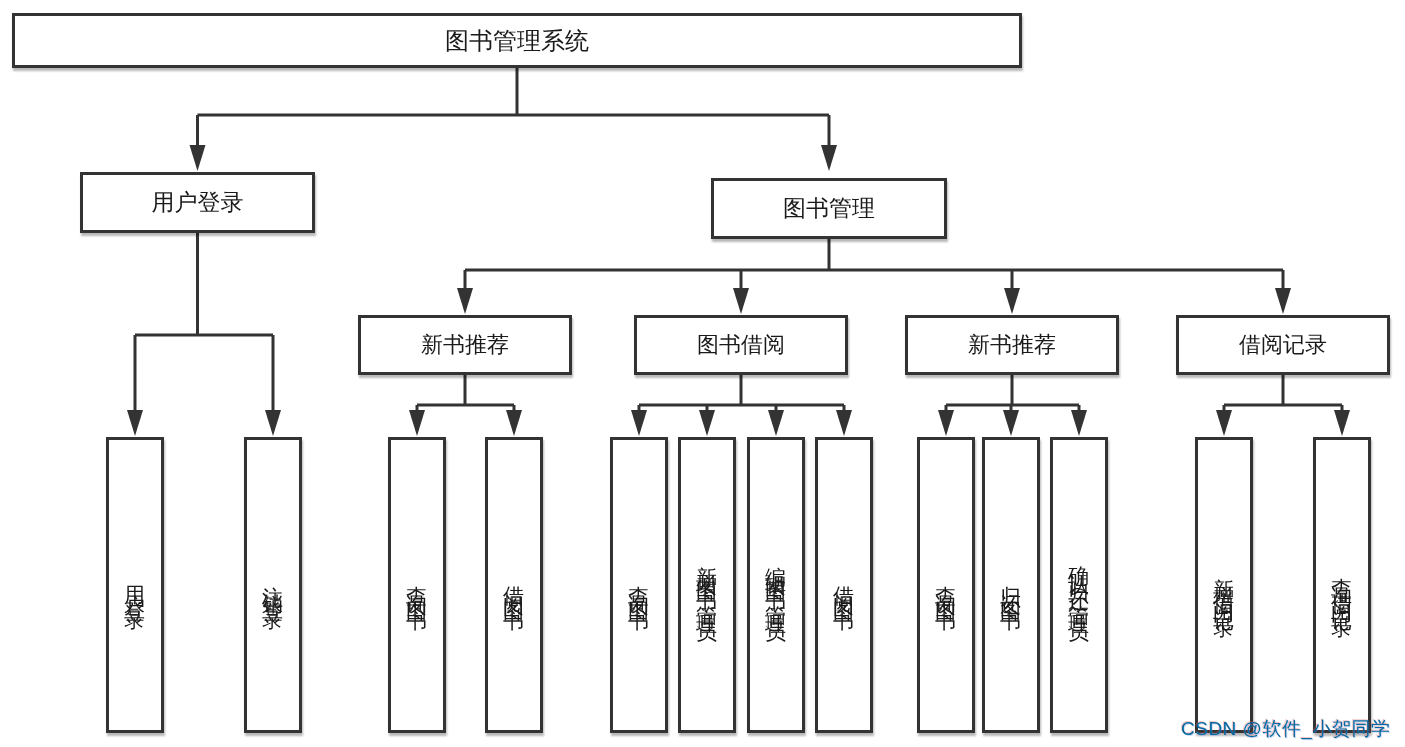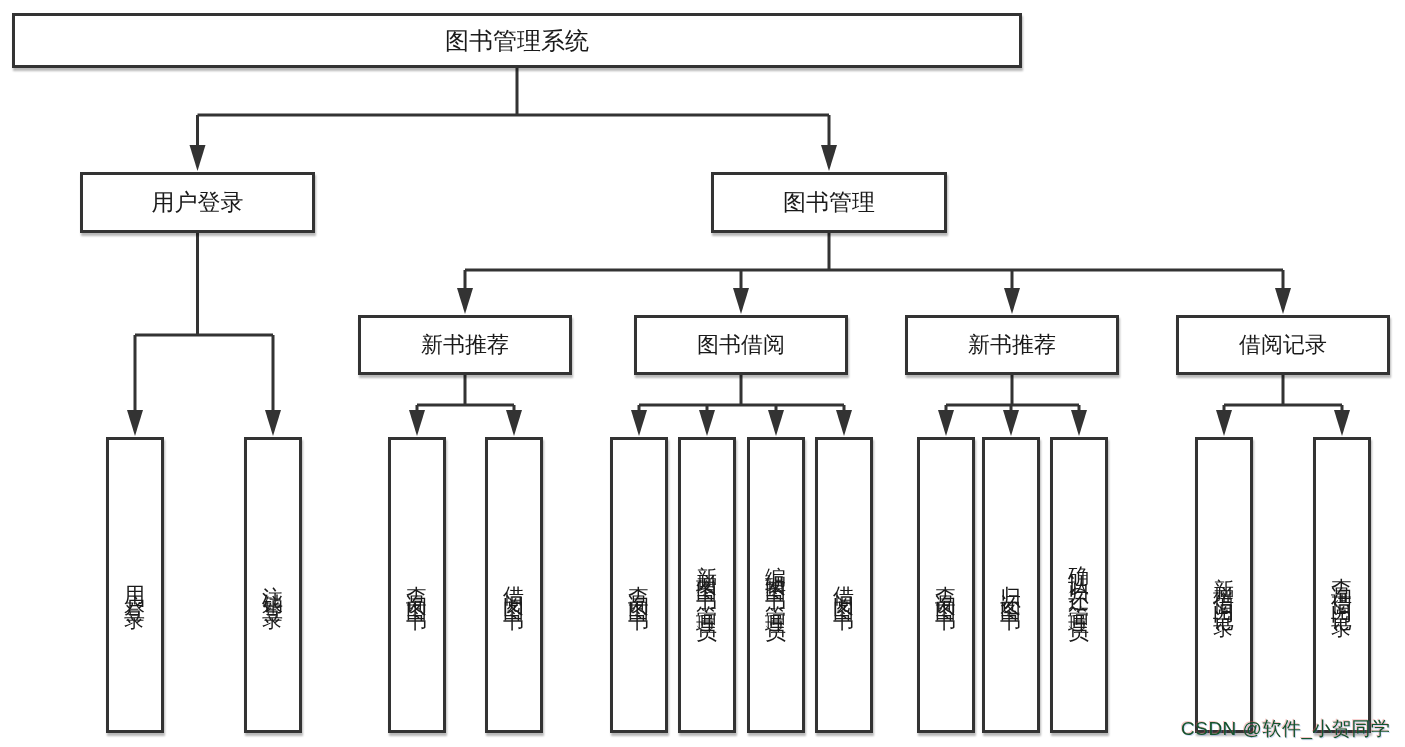--- a/index.html
+++ b/index.html
@@ -37,21 +37,21 @@
     font-size: 21px;
     letter-spacing: 8px;
     line-height: 1;
     white-space: nowrap;
   }
   .watermark {
     position: absolute;
     left: 1181px;
     top: 716px;
     font-size: 19px;
-    color: #14532d;
+    color: #0369a1;
     letter-spacing: 0.5px;
     text-shadow: -1px -1px 0 rgba(230,90,90,0.35), 1px 1px 0 rgba(110,140,230,0.30);
     white-space: nowrap;
   }
 </style>
 </head>
 <body>
 
 <div class="canvas">
 
@@ -105,21 +105,21 @@
     </g>
   </svg>
 
   <div class="node root-box" style="left:12px; top:13px; width:1010px; height:55px;">
     <span>图书管理系统</span>
   </div>
 
   <div class="node h-box" style="left:80px; top:172px; width:235px; height:61px;">
     <span>用户登录</span>
   </div>
-  <div class="node h-box" style="left:711px; top:172px; width:236px; height:61px;">
+  <div class="node h-box" style="left:711px; top:178px; width:236px; height:61px;">
     <span>图书管理</span>
   </div>
 
   <div class="node h-box lvl3" style="left:634px; top:315px; width:214px; height:60px;">
     <span>图书借阅</span>
   </div>
   <div class="node h-box lvl3" style="left:358px; top:315px; width:214px; height:60px;">
     <span>新书推荐</span>
   </div>
   <div class="node h-box lvl3" style="left:905px; top:315px; width:214px; height:60px;">

